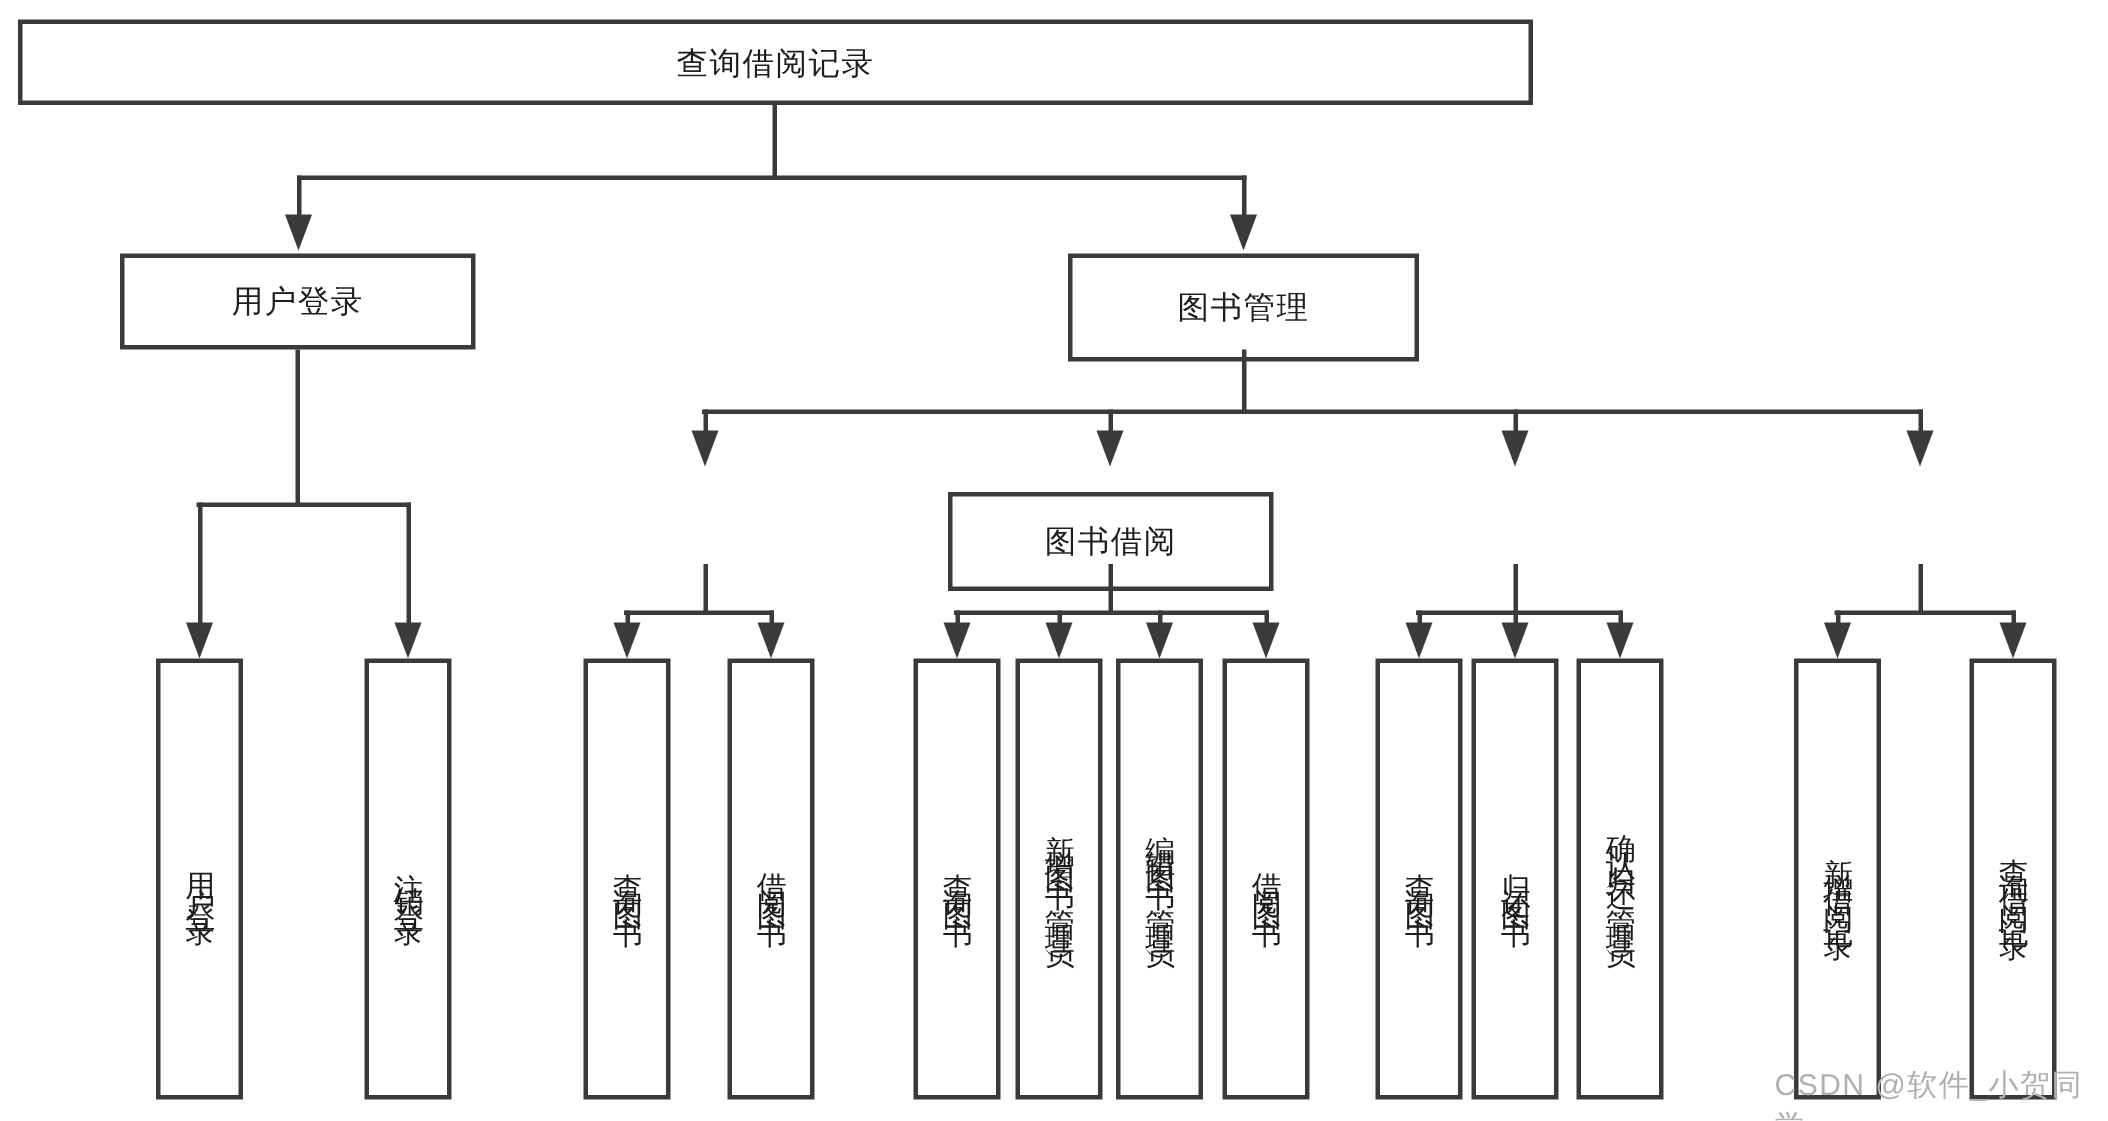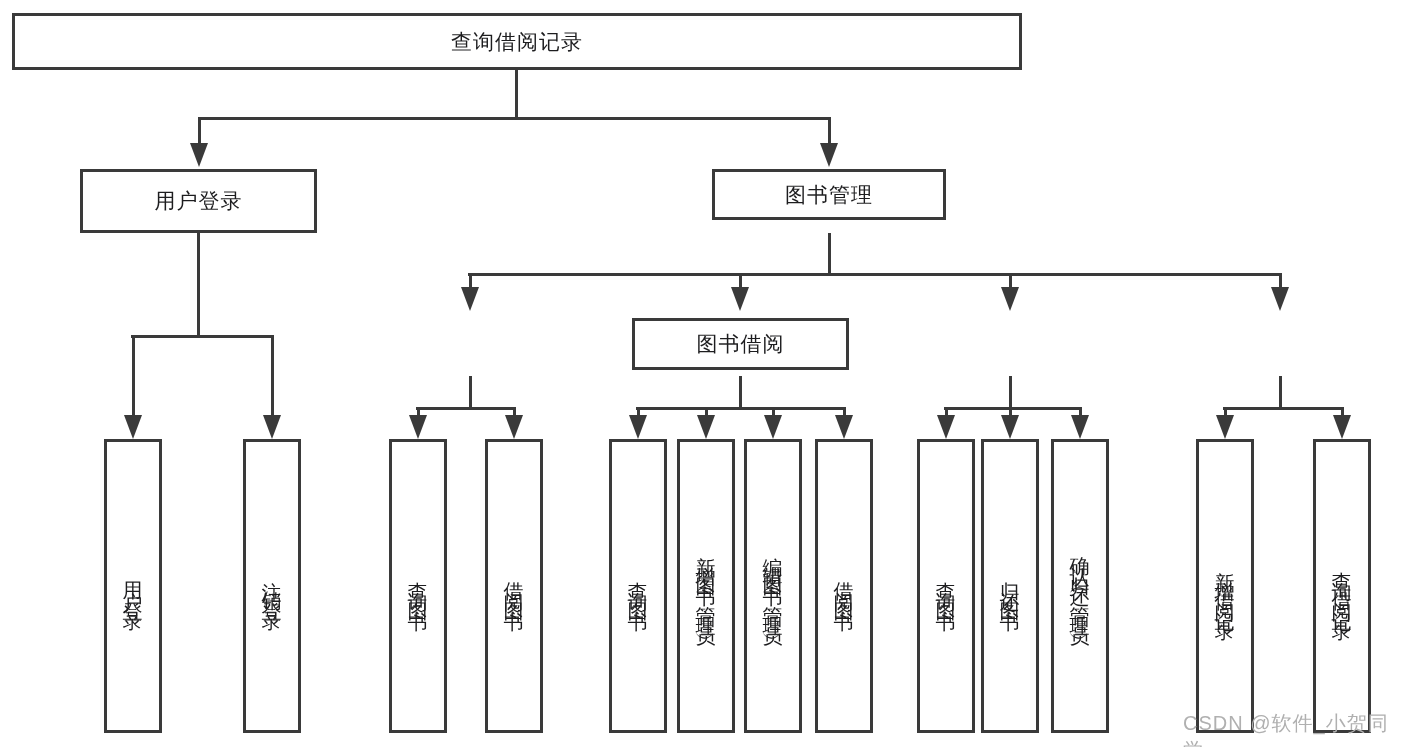--- a/index.html
+++ b/index.html
@@ -57,41 +57,41 @@
   <div class="hbox" style="left:12px;top:13px;width:1010px;height:57px;">查询借阅记录</div>
 
   <div class="vl" style="left:515px;top:70px;height:49px;"></div>
   <div class="hl" style="left:198px;top:117px;width:633px;"></div>
   <div class="vl" style="left:198px;top:117px;height:28px;"></div>
   <i class="ah" style="left:190px;top:143px;"></i>
   <div class="vl" style="left:828px;top:117px;height:28px;"></div>
   <i class="ah" style="left:820px;top:143px;"></i>
 
   <div class="hbox" style="left:80px;top:169px;width:237px;height:64px;">用户登录</div>
-  <div class="hbox" style="left:712px;top:169px;width:234px;height:51px;">图书管理</div>
+  <div class="hbox" style="left:712px;top:169px;width:234px;height:72px;">图书管理</div>
 
   <div class="vl" style="left:197px;top:233px;height:104px;"></div>
   <div class="hl" style="left:131px;top:335px;width:143px;"></div>
   <div class="vl" style="left:132px;top:335px;height:82px;"></div>
   <i class="ah" style="left:124px;top:415px;"></i>
   <div class="vl" style="left:271px;top:335px;height:82px;"></div>
   <i class="ah" style="left:263px;top:415px;"></i>
 
   <div class="vl" style="left:828px;top:233px;height:42px;"></div>
   <div class="hl" style="left:468px;top:273px;width:814px;"></div>
   <div class="vl" style="left:469px;top:273px;height:16px;"></div>
   <i class="ah" style="left:461px;top:287px;"></i>
   <div class="vl" style="left:739px;top:273px;height:16px;"></div>
   <i class="ah" style="left:731px;top:287px;"></i>
   <div class="vl" style="left:1009px;top:273px;height:16px;"></div>
   <i class="ah" style="left:1001px;top:287px;"></i>
   <div class="vl" style="left:1279px;top:273px;height:16px;"></div>
   <i class="ah" style="left:1271px;top:287px;"></i>
 
-  <div class="hbox" style="left:632px;top:318px;width:217px;height:52px;">图书借阅</div>
+  <div class="hbox" style="left:632px;top:328px;width:217px;height:66px;">图书借阅</div>
 
   <div class="vl" style="left:469px;top:376px;height:33px;"></div>
   <div class="hl" style="left:416px;top:407px;width:100px;"></div>
   <div class="vl" style="left:417px;top:407px;height:10px;"></div>
   <i class="ah" style="left:409px;top:415px;"></i>
   <div class="vl" style="left:513px;top:407px;height:10px;"></div>
   <i class="ah" style="left:505px;top:415px;"></i>
 
   <div class="vl" style="left:739px;top:376px;height:33px;"></div>
   <div class="hl" style="left:636px;top:407px;width:210px;"></div>

